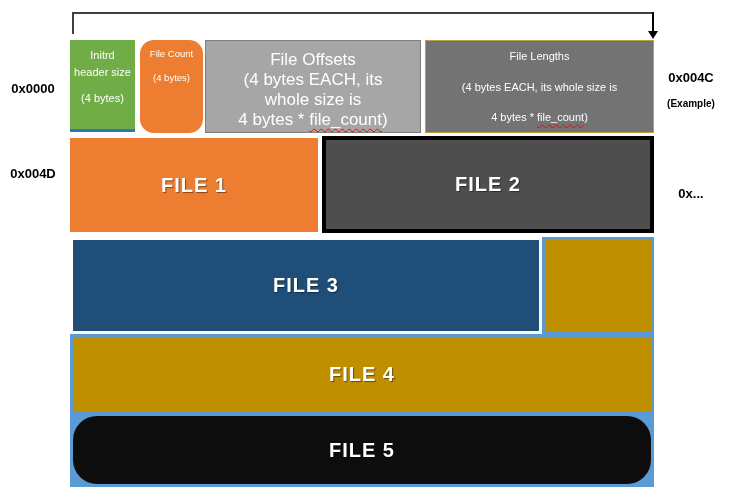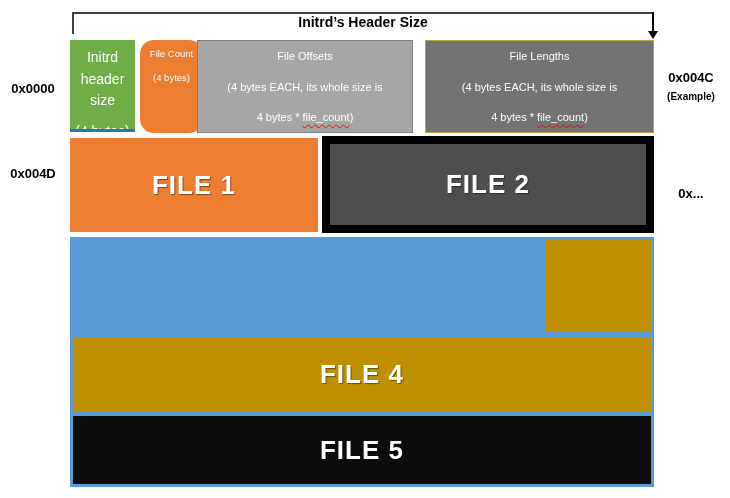--- a/index.html
+++ b/index.html
@@ -34,69 +34,68 @@
   }
 
   
   .addr {
     font-size: 13px; font-weight: 700; color: #000000;
     text-align: center; width: 58px;
   }
   .addr-l1 { left: 4px;  top: 81px;  }
   .addr-l2 { left: 4px;  top: 166px; }
   .addr-r  { left: 658px; top: 70px; width: 66px; }
-  .addr-r .note { font-size: 10px; margin-top: 6px; }
+  .addr-r .note { font-size: 10px; margin-top: 13px; }
   .addr-r2 { left: 662px; top: 186px; width: 58px; }
 
   
   .hbox {
     top: 40px; height: 93px;
     color: #ffffff; text-align: center;
     display: flex; flex-direction: column;
     align-items: center; justify-content: flex-start;
   }
-  .hbox-green  { left: 70px;  width: 65px;  height: 89px; background: #70AD47; font-size: 14px; padding: 7px 4px 0; line-height: 1.55; }
+  .hbox-green  { left: 70px;  width: 65px;  height: 89px; background: #70AD47; font-size: 11px; padding: 7px 4px 0; line-height: 1.55; }
   .green-sliver{ left: 70px;  top: 129px; width: 65px; height: 3px; background: #2E75B6; }
   .hbox-orange { left: 140px; width: 63px;  background: #ED7D31; font-size: 9.5px; padding: 7px 9px 0; line-height: 1.55; border-radius: 14px; }
-  .hbox-gray   { left: 197px; width: 216px; background: #A6A6A6; border: 1px solid #7f7f7f; font-size: 11px; padding: 9px 17px; justify-content: space-between; }
+  .hbox-gray   { left: 205px; width: 216px; background: #A6A6A6; border: 1px solid #7f7f7f; font-size: 17px; padding: 9px 17px; justify-content: space-between; }
   .hbox-yellow { left: 425px; width: 229px; background: #737373; border: 1px solid #bfa040; font-size: 11px; padding: 9px 6px; justify-content: space-between; }
   .hbox .sub { margin-top: 9px; }
   .wavy {
     text-decoration-line: underline;
     text-decoration-style: wavy;
     text-decoration-color: #ff0000;
     text-decoration-thickness: 1px;
     text-underline-offset: 3px;
   }
 
   
   .file-box {
     display: flex; align-items: center; justify-content: center;
-    color: #ffffff; font-size: 26px; font-weight: 700;
+    color: #ffffff; font-size: 20px; font-weight: 700;
     letter-spacing: 1px;
     text-shadow: 1px 1px 1px rgba(0,0,0,0.45);
   }
   .file1 { left: 70px;  top: 138px; width: 248px; height: 94px; background: #ED7D31; }
-  .file2 { left: 322px; top: 136px; width: 332px; height: 97px; background: #4E4E4E; border: 8px solid #000000; }
+  .file2 { left: 322px; top: 136px; width: 332px; height: 97px; background: #4E4E4E; border: 4px solid #000000; }
   .rows345-backdrop { left: 70px; top: 237px; width: 584px; height: 250px; background: #5B9BD5; }
   .file3 { left: 70px;  top: 237px; width: 472px; height: 97px; background: #1F4E79; border: 3px solid #ffffff; }
   .gold-unlabeled { left: 545px; top: 240px; width: 106px; height: 91px; background: #BF8F00; }
   .file4 { left: 73px;  top: 337px; width: 578px; height: 74px; background: #BF8F00; }
-  .file5 { left: 73px;  top: 416px; width: 578px; height: 68px; background: #0D0D0D; }
+  .file5 { left: 73px;  top: 416px; width: 578px; height: 68px; background: #0D0D0D; border-radius: 24px; }
 </style>
 </head>
 <body>
 
 <div id="canvas">
 
   <div class="abs bracket-hline"></div>
   <div class="abs bracket-ltick"></div>
   <div class="abs bracket-rline"></div>
   <div class="abs bracket-head"></div>
-  <div class="abs bracket-label">Initrd’s Header Size</div>
 
   <div class="abs addr addr-l1">0x0000</div>
   <div class="abs addr addr-l2">0x004D</div>
 
   <div class="abs addr addr-r">
     <div>0x004C</div>
     <div class="note">(Example)</div>
   </div>
   <div class="abs addr addr-r2">0x...</div>
 
@@ -120,17 +119,18 @@
   <div class="abs hbox hbox-yellow">
     <div>File Lengths</div>
     <div>(4 bytes EACH, its whole size is</div>
     <div><span>4 bytes * </span><span class="wavy">file_count</span><span>)</span></div>
   </div>
 
   <div class="abs file-box file1">FILE 1</div>
   <div class="abs file-box file2">FILE 2</div>
 
   <div class="abs rows345-backdrop"></div>
+  <div class="abs file-box file3">FILE 3</div>
   <div class="abs gold-unlabeled"></div>
   <div class="abs file-box file4">FILE 4</div>
   <div class="abs file-box file5">FILE 5</div>
 
 </div>
 
 </body></html>

